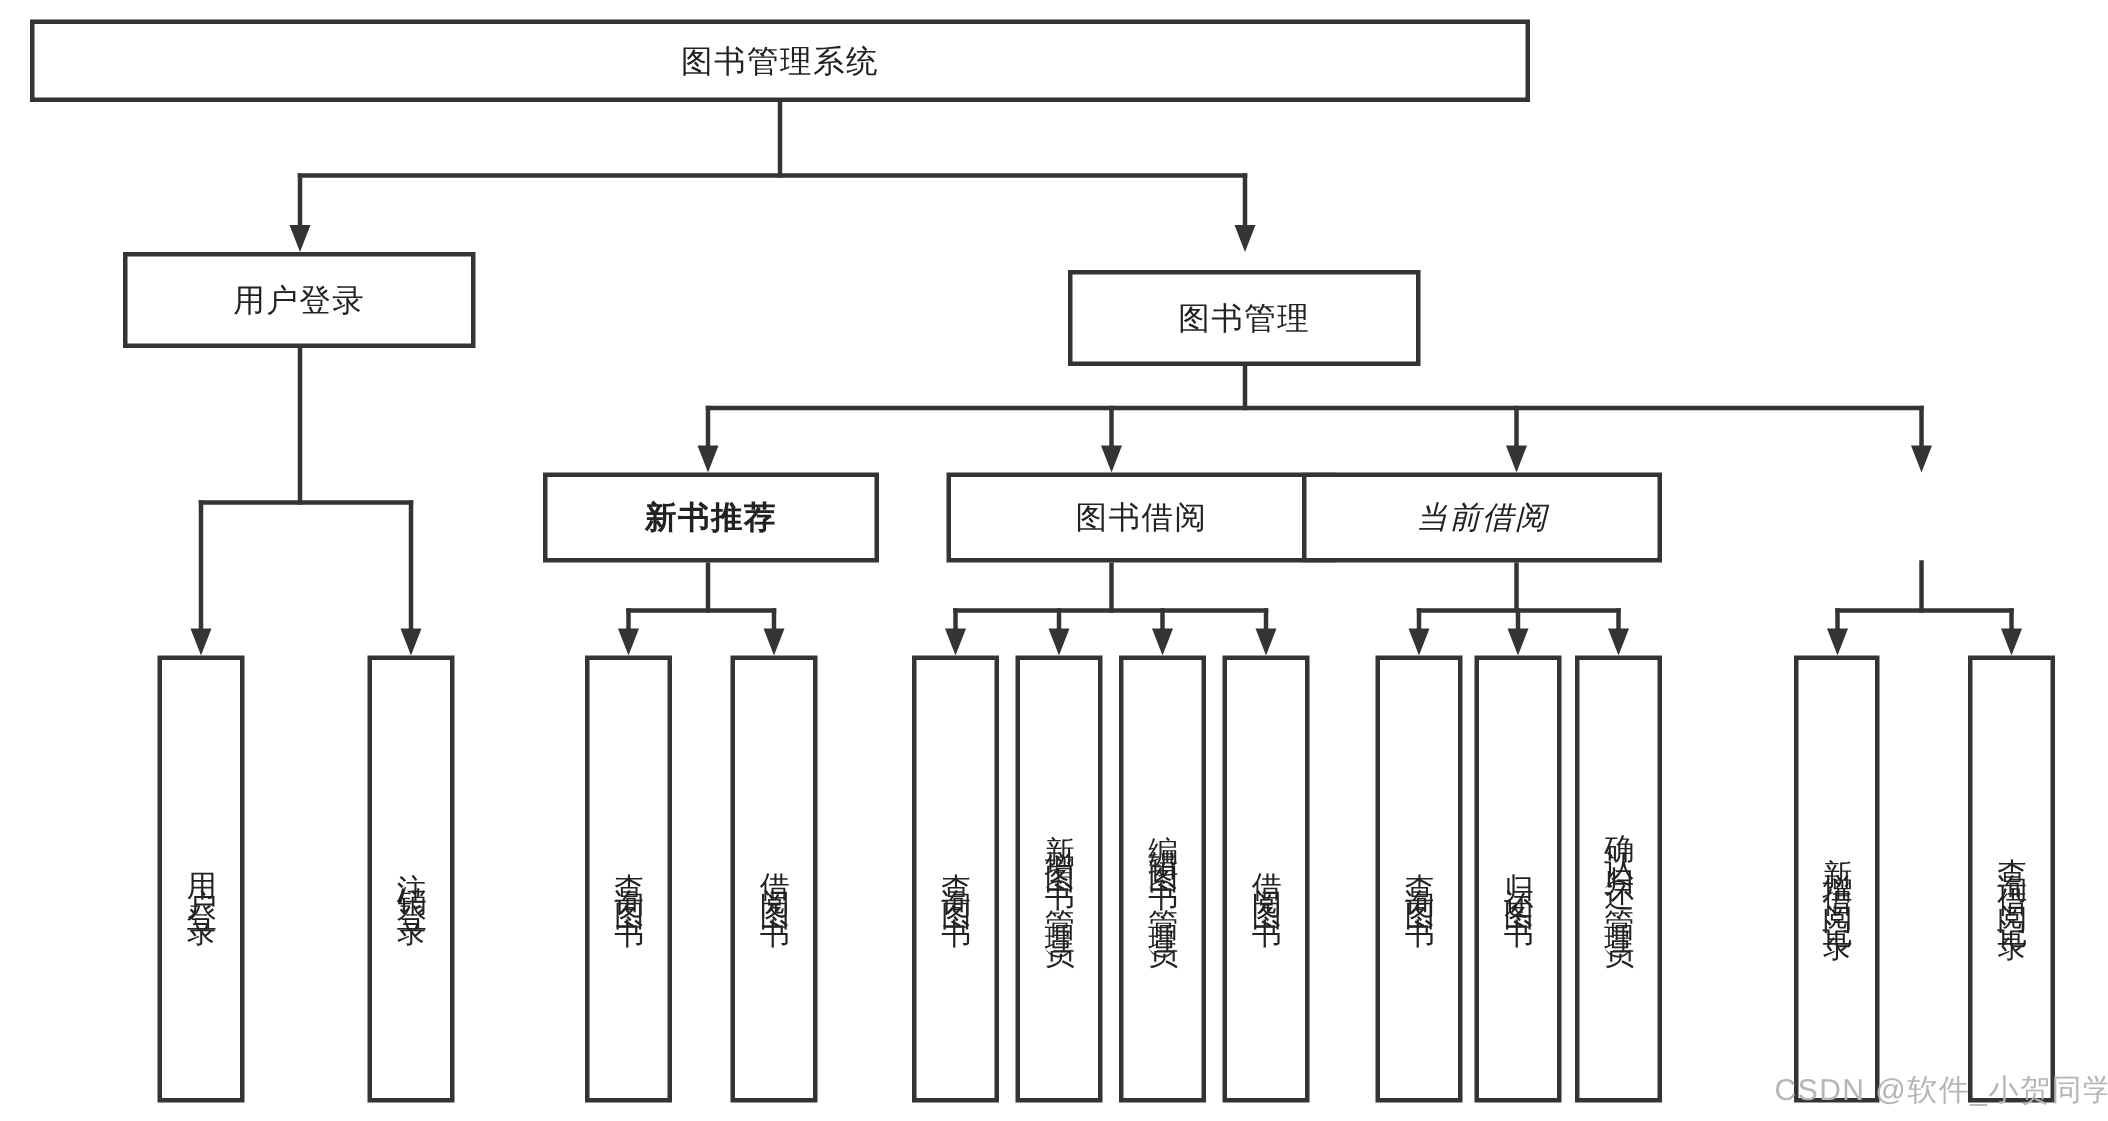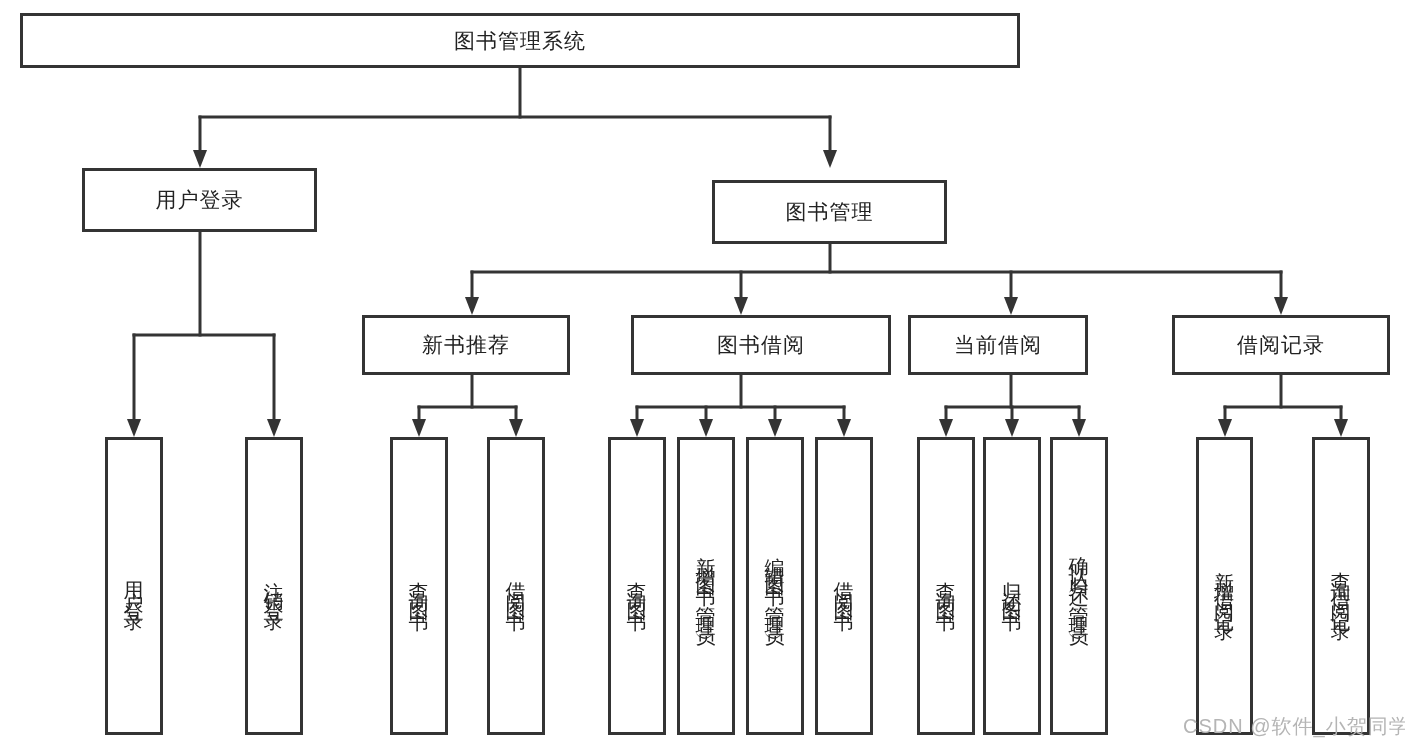--- a/index.html
+++ b/index.html
@@ -122,31 +122,28 @@
     <span>图书管理系统</span>
   </div>
 
   <div class="node" style="left:82px; top:168px; width:235px; height:64px;">
     <span>用户登录</span>
   </div>
   <div class="node" style="left:712px; top:180px; width:235px; height:64px;">
     <span>图书管理</span>
   </div>
 
-  <div class="node" style="left:362px; top:315px; width:208px; height:60px;">
+  <div class="node" style="left:362px; top:315px; width:224px; height:60px;font-weight:bold;">
     <span>新书推荐</span>
   </div>
   <div class="node" style="left:631px; top:315px; width:260px; height:60px;">
     <span>图书借阅</span>
   </div>
-  <div class="node" style="left:908px; top:315px; width:180px; height:60px;">
+  <div class="node" style="left:868px; top:315px; width:240px; height:60px;font-style:italic;">
     <span>当前借阅</span>
-  </div>
-  <div class="node" style="left:1172px; top:315px; width:218px; height:60px;">
-    <span>借阅记录</span>
   </div>
 
   <div class="node node-v" style="left:105px; top:437px; width:58px; height:298px;">
     <span class="vtext">用户登录</span>
   </div>
   <div class="node node-v" style="left:245px; top:437px; width:58px; height:298px;">
     <span class="vtext">注销登录</span>
   </div>
 
   <div class="node node-v" style="left:390px; top:437px; width:58px; height:298px;">

